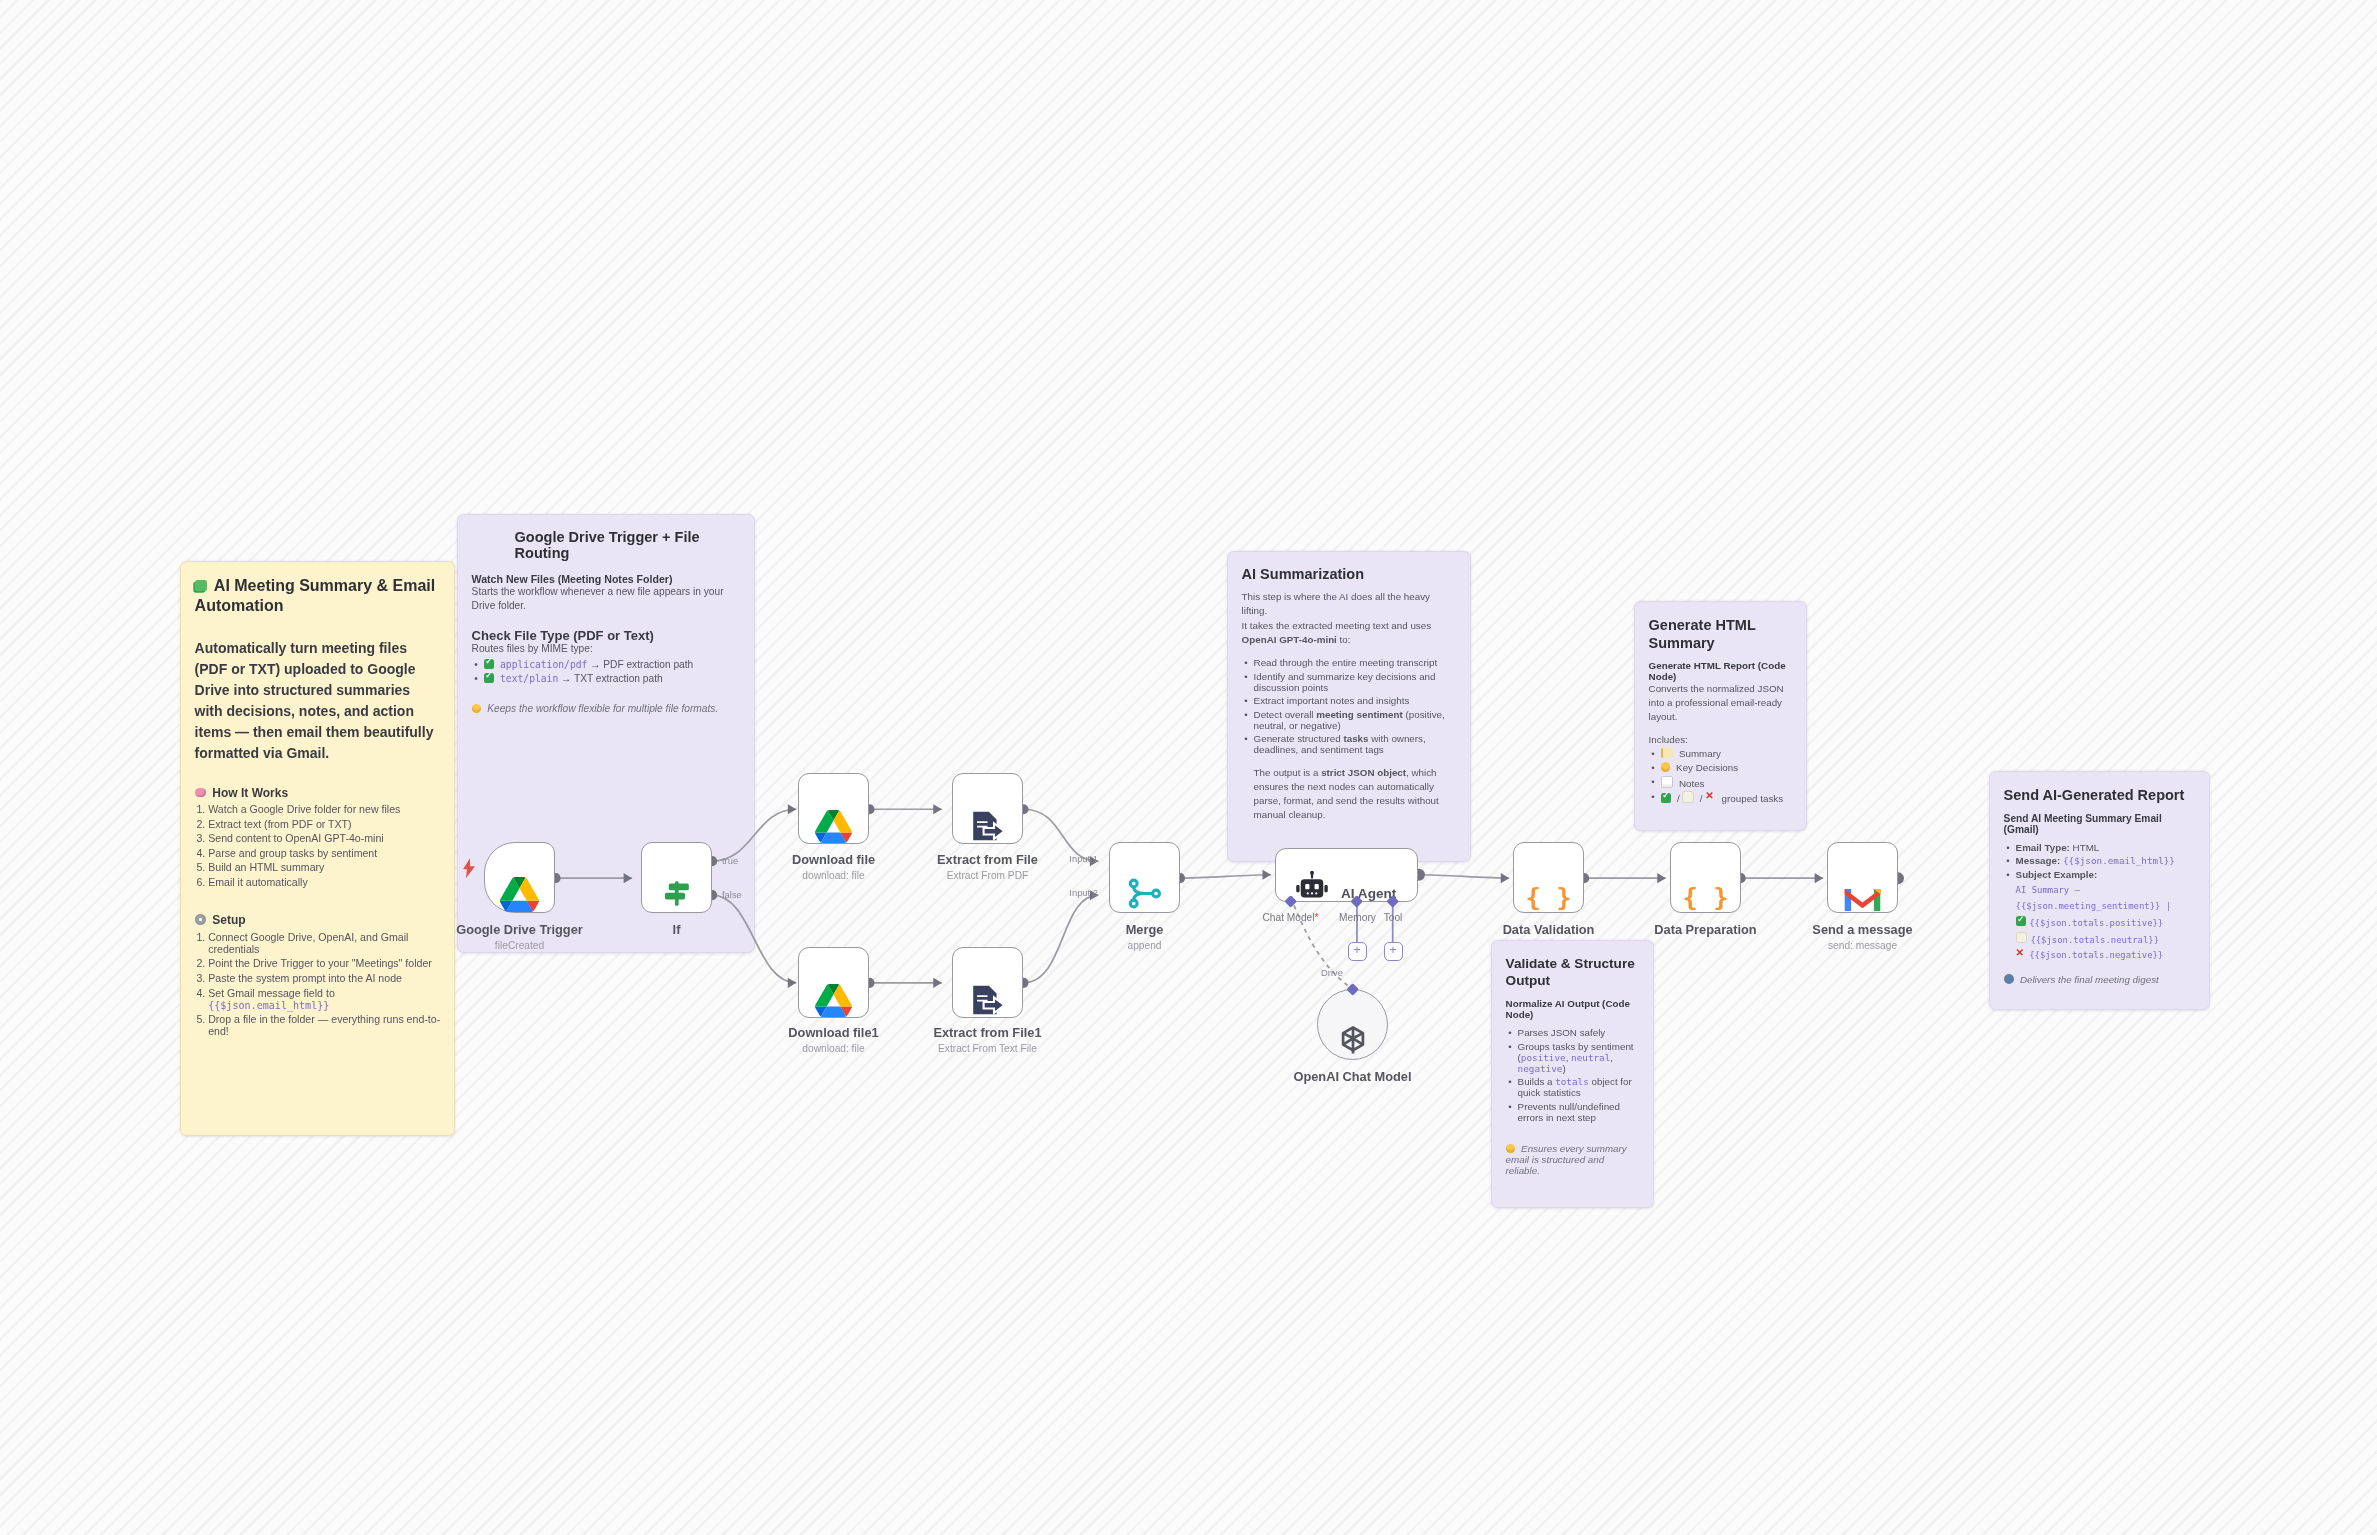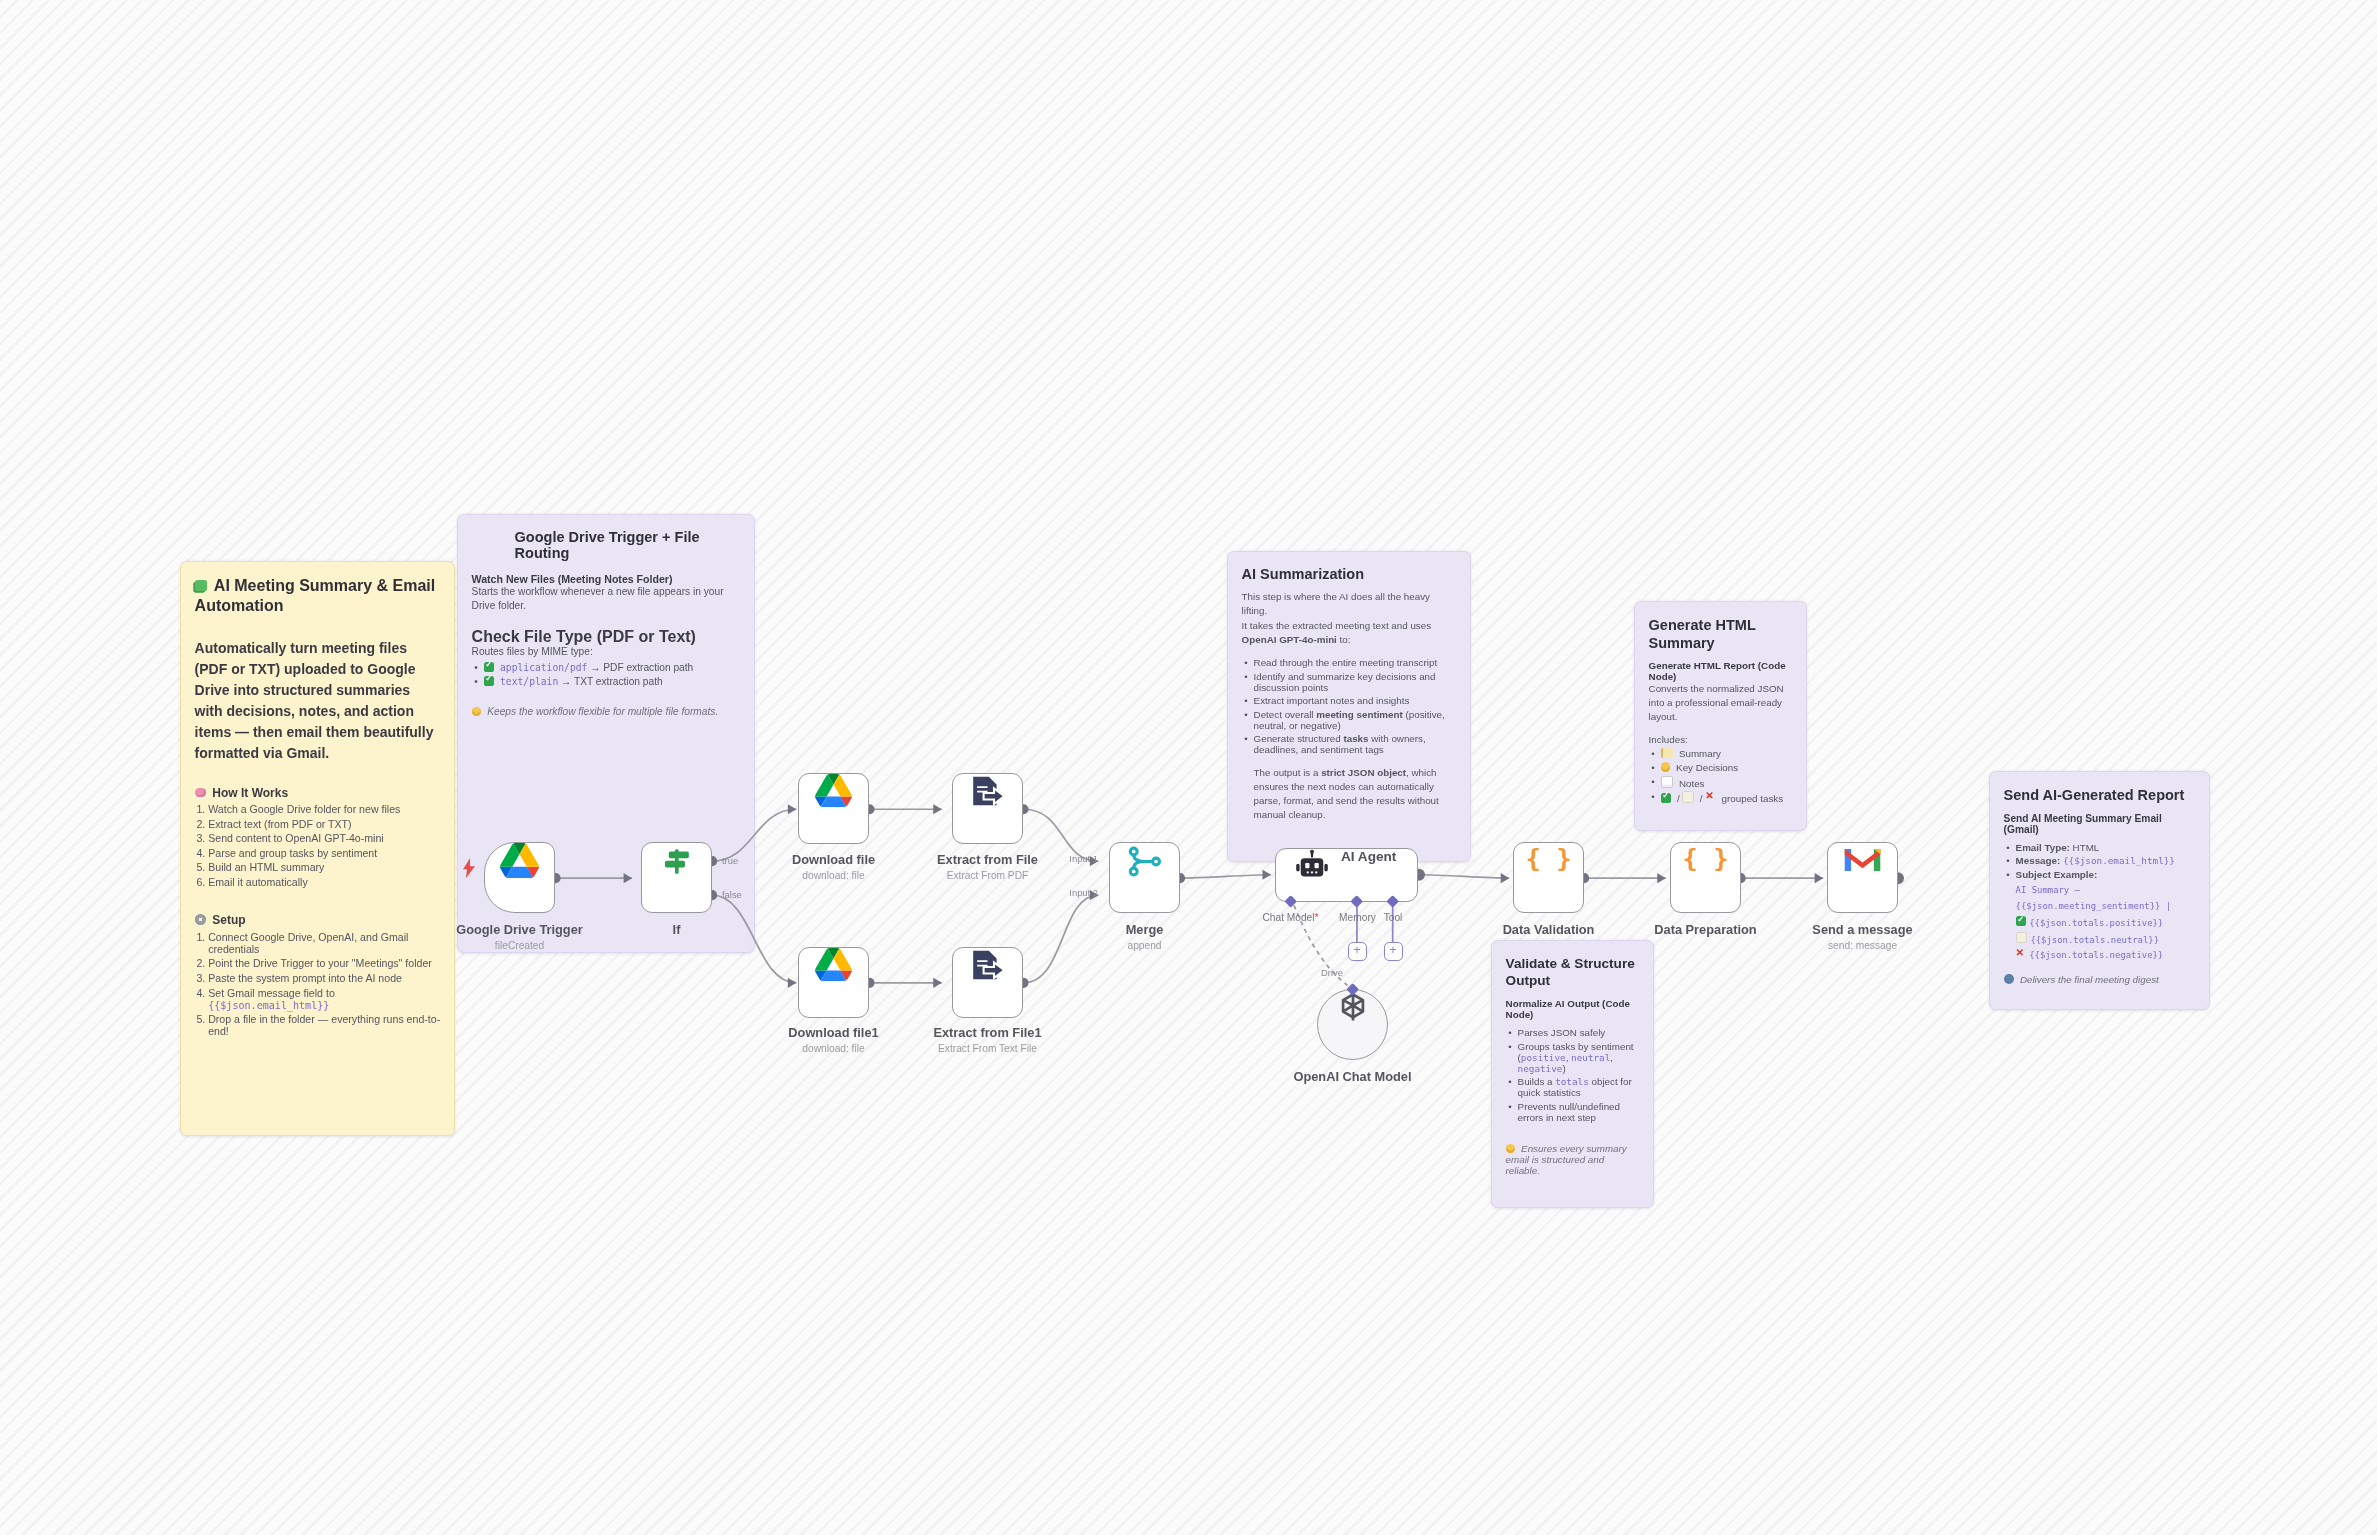--- a/index.html
+++ b/index.html
@@ -36,21 +36,21 @@
   .ic-hourglass{width:9.4px;height:9.4px;background:#f4f1e2;border:0.9px solid #d9d4c2;border-radius:2.6px;}
   .ic-bulb{width:9.4px;height:9.4px;background:#f8c64b;border-radius:50%;box-shadow:inset 0 -2.6px 0 #e5ad39;}
   .ic-memo{width:10.2px;height:10.2px;background:#f6e7b2;border-left:2.6px solid #dfb65e;border-radius:1.7px;}
   .ic-note{width:10.2px;height:10.2px;background:#fff;border:0.9px solid #c8c8cf;border-radius:1.7px;box-shadow:inset 0 -2.6px 0 #eee;}
   .ic-mailbox{width:10.2px;height:10.2px;background:#5b7fa6;border-radius:50%;}
   .ic-gear{width:11px;height:11px;border-radius:50%;background:radial-gradient(circle at 50% 50%, #fdf3cd 0 1.7px, #99a0a8 1.7px 4.3px, #8a9097 4.3px);}
   .ic-brain{width:11px;height:9.4px;background:#ef8fb0;border-radius:5.1px;box-shadow:inset -1.7px -1.7px 0 #d9799c;}
   .ic-puzzle{width:12px;height:11px;background:#57bb63;border-radius:2.6px;box-shadow:-1.7px 1.7px 0 #3f9d4c;}
   
   .node{position:absolute;background:#fff;border:1.7px solid #98989f;border-radius:11px;z-index:3;
-        display:flex;align-items:flex-start;justify-content:center;box-sizing:border-box;}
+        display:flex;align-items:flex-end;justify-content:center;box-sizing:border-box;}
   .node .braces{font-family:"DejaVu Sans Mono",monospace;font-size:25.5px;font-weight:bold;color:#f79433;}
   #n-trigger{border-radius:31px 11px 11px 31px;}
   #n-openai{border-radius:50%;background:#f6f6f8;}
   #n-agent{justify-content:flex-start;padding-left:19px;gap:12px;}
   .agent-title{font-size:13.6px;font-weight:bold;color:#50505a;}
   .node-label{position:absolute;width:187px;text-align:center;z-index:3;}
   .node-label .nl{font-size:12.8px;font-weight:bold;color:#55555e;}
   .node-label .ns{font-size:10.2px;color:#9a9aa2;margin-top:3.4px;}
   .conn-label{position:absolute;font-size:9.4px;color:#8a8a92;z-index:3;}
   .port-label{position:absolute;font-size:10.2px;color:#77777f;z-index:3;text-align:center;}
@@ -84,21 +84,21 @@
         <li><span>Paste the system prompt into the AI node</span></li>
         <li><span>Set Gmail message field to </span><span class="code">{{$json.email_html}}</span></li>
         <li><span>Drop a file in the folder — everything runs end-to-end!</span></li>
       </ol>
   </div>
 
   <div class="note purple" style="left:457px;top:514px;width:298px;height:439px;">
     <h1 style="font-size:14.5px;margin-left:43px;">Google Drive Trigger + File Routing</h1>
     <div class="head" style="font-size:10.6px;margin-top:12px;">Watch New Files (Meeting Notes Folder)</div>
     <div class="body-txt" style="font-size:10.2px;line-height:1.45;">Starts the workflow whenever a new file appears in your Drive folder.</div>
-    <div class="head" style="font-size:16px;margin-top:13.6px;">Check File Type (PDF or Text)</div>
+    <div class="head" style="font-size:13px;margin-top:13.6px;">Check File Type (PDF or Text)</div>
     <div class="body-txt" style="font-size:10.2px;">Routes files by MIME type:</div>
     <ul class="body-txt" style="font-size:10.2px;margin-top:5.1px;">
         <li><span class="ic ic-check"></span><span> </span><span class="code">application/pdf</span><span> → PDF extraction path</span></li>
         <li><span class="ic ic-check"></span><span> </span><span class="code">text/plain</span><span> → TXT extraction path</span></li>
       </ul>
     <div class="tip" style="font-size:10.2px;margin-top:19px;"><span class="ic ic-bulb"></span><span class="i"> Keeps the workflow flexible for multiple file formats.</span></div>
   </div>
 
   <div class="note purple" style="left:1227px;top:551px;width:244px;height:311px;">
     <h1 style="font-size:14.5px;">AI Summarization</h1>

